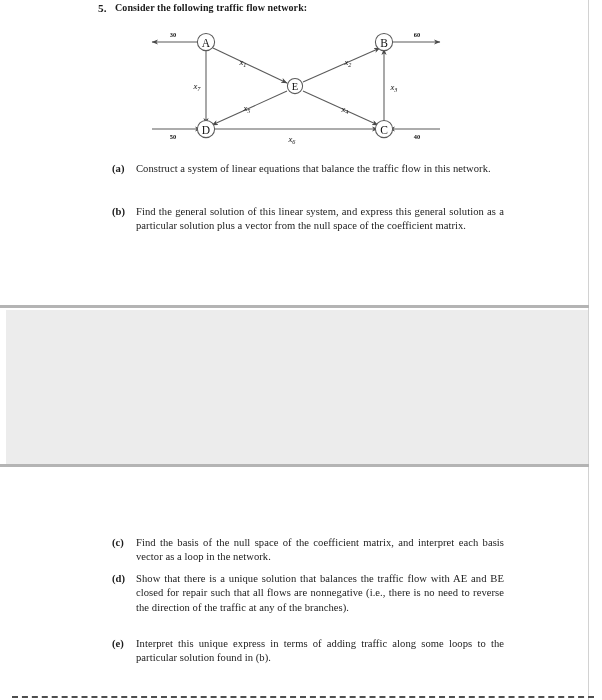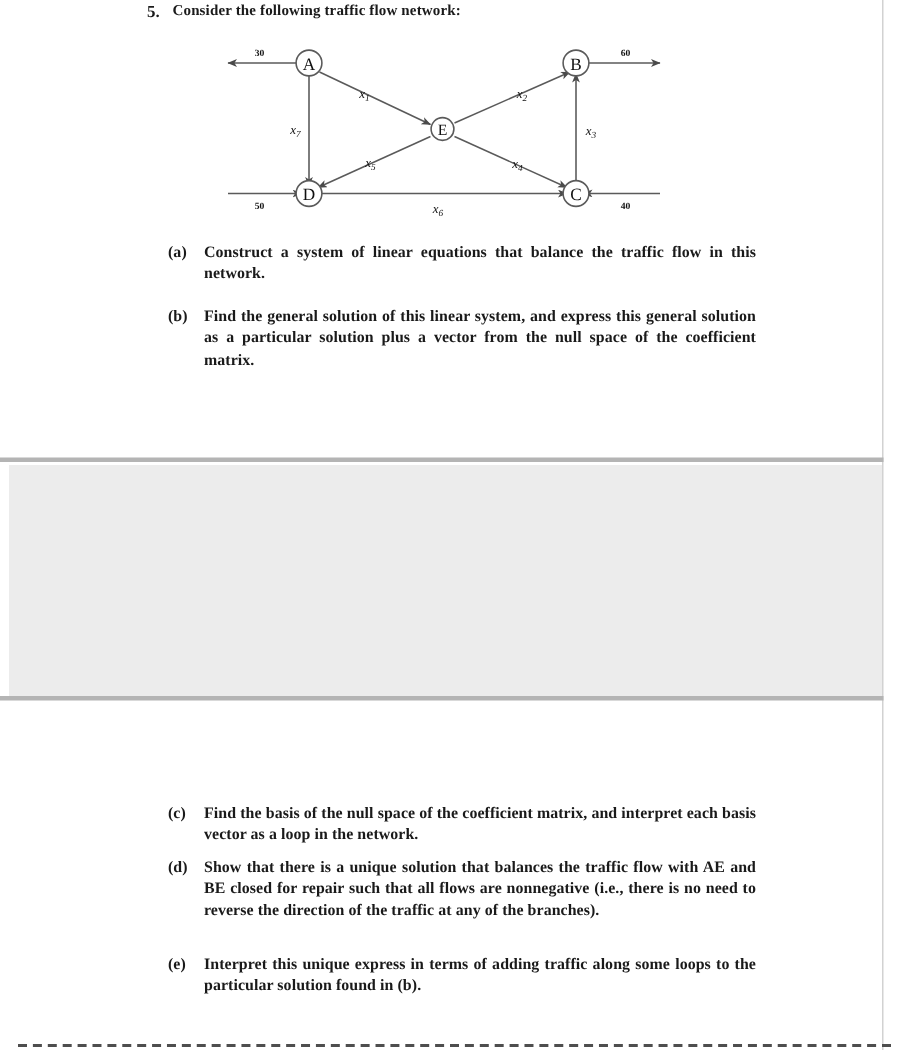--- a/index.html
+++ b/index.html
@@ -76,21 +76,21 @@
     top: 0;
     width: 22px;
     text-align: left;
     font-weight: bold;
   }
   .part .body {
     margin-left: 24px;
     display: block;
     text-align: justify;
     text-justify: inter-word;
-    font-weight: bold;
+    font-weight: normal;
   }
   #part-a { left: 112px; top: 162px; }
   #part-b { left: 112px; top: 205px; }
   #part-c { left: 112px; top: 536px; }
   #part-d { left: 112px; top: 572px; }
   #part-e { left: 112px; top: 637px; }
 
   
   #band {
     position: absolute;

